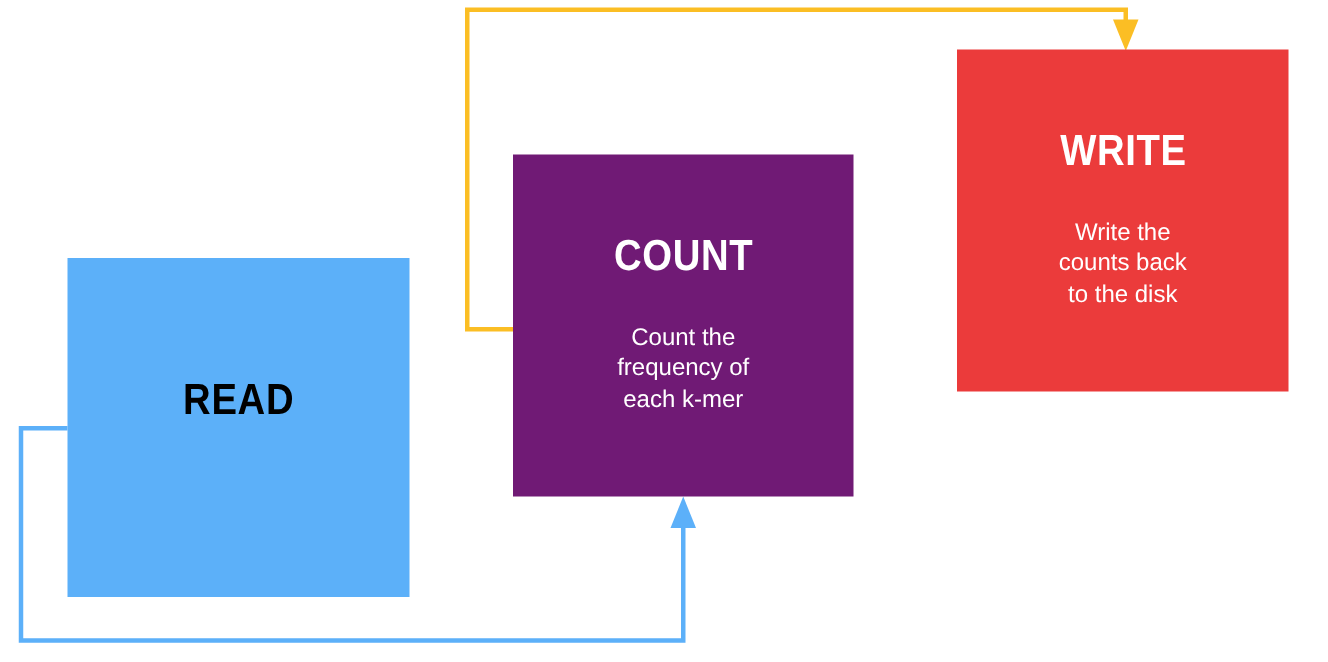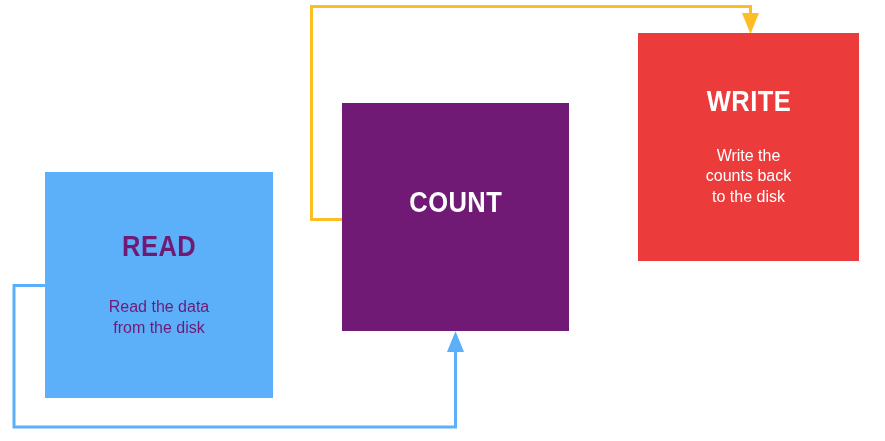--- a/index.html
+++ b/index.html
@@ -88,28 +88,29 @@
       <path d="M 45 285.5 L 14 285.5 L 14 427 L 455.5 427 L 455.5 345" fill="none" stroke="#5cb0f9" stroke-width="3"></path>
       <polygon points="455.5,331 447,352 464,352" fill="#5cb0f9"></polygon>
     </g>
 
     <g>
       <path d="M 342 219.5 L 311.5 219.5 L 311.5 6.5 L 750.5 6.5 L 750.5 20" fill="none" stroke="#fbbe24" stroke-width="3"></path>
       <polygon points="750.5,34 742,13 759,13" fill="#fbbe24"></polygon>
     </g>
   </svg>
 
-  <div class="stage-box" id="box-read" style="background: rgb(92, 176, 249); color: #701a75;">
+  <div class="stage-box" id="box-read" style="background: rgb(92, 176, 249); color: #000000;">
     <div class="stage-title">READ</div>
-    <div class="stage-desc">Read the data
-from the disk</div>
   </div>
 
   <div class="stage-box" id="box-count" style="background: #701a75; color: rgb(255, 255, 255);">
     <div class="stage-title">COUNT</div>
+    <div class="stage-desc">Count the
+frequency of
+each k-mer</div>
   </div>
 
   <div class="stage-box" id="box-write" style="background: rgb(235, 59, 59); color: rgb(255, 255, 255);">
     <div class="stage-title">WRITE</div>
     <div class="stage-desc">Write the
 counts back
 to the disk</div>
   </div>
 
 </div>

